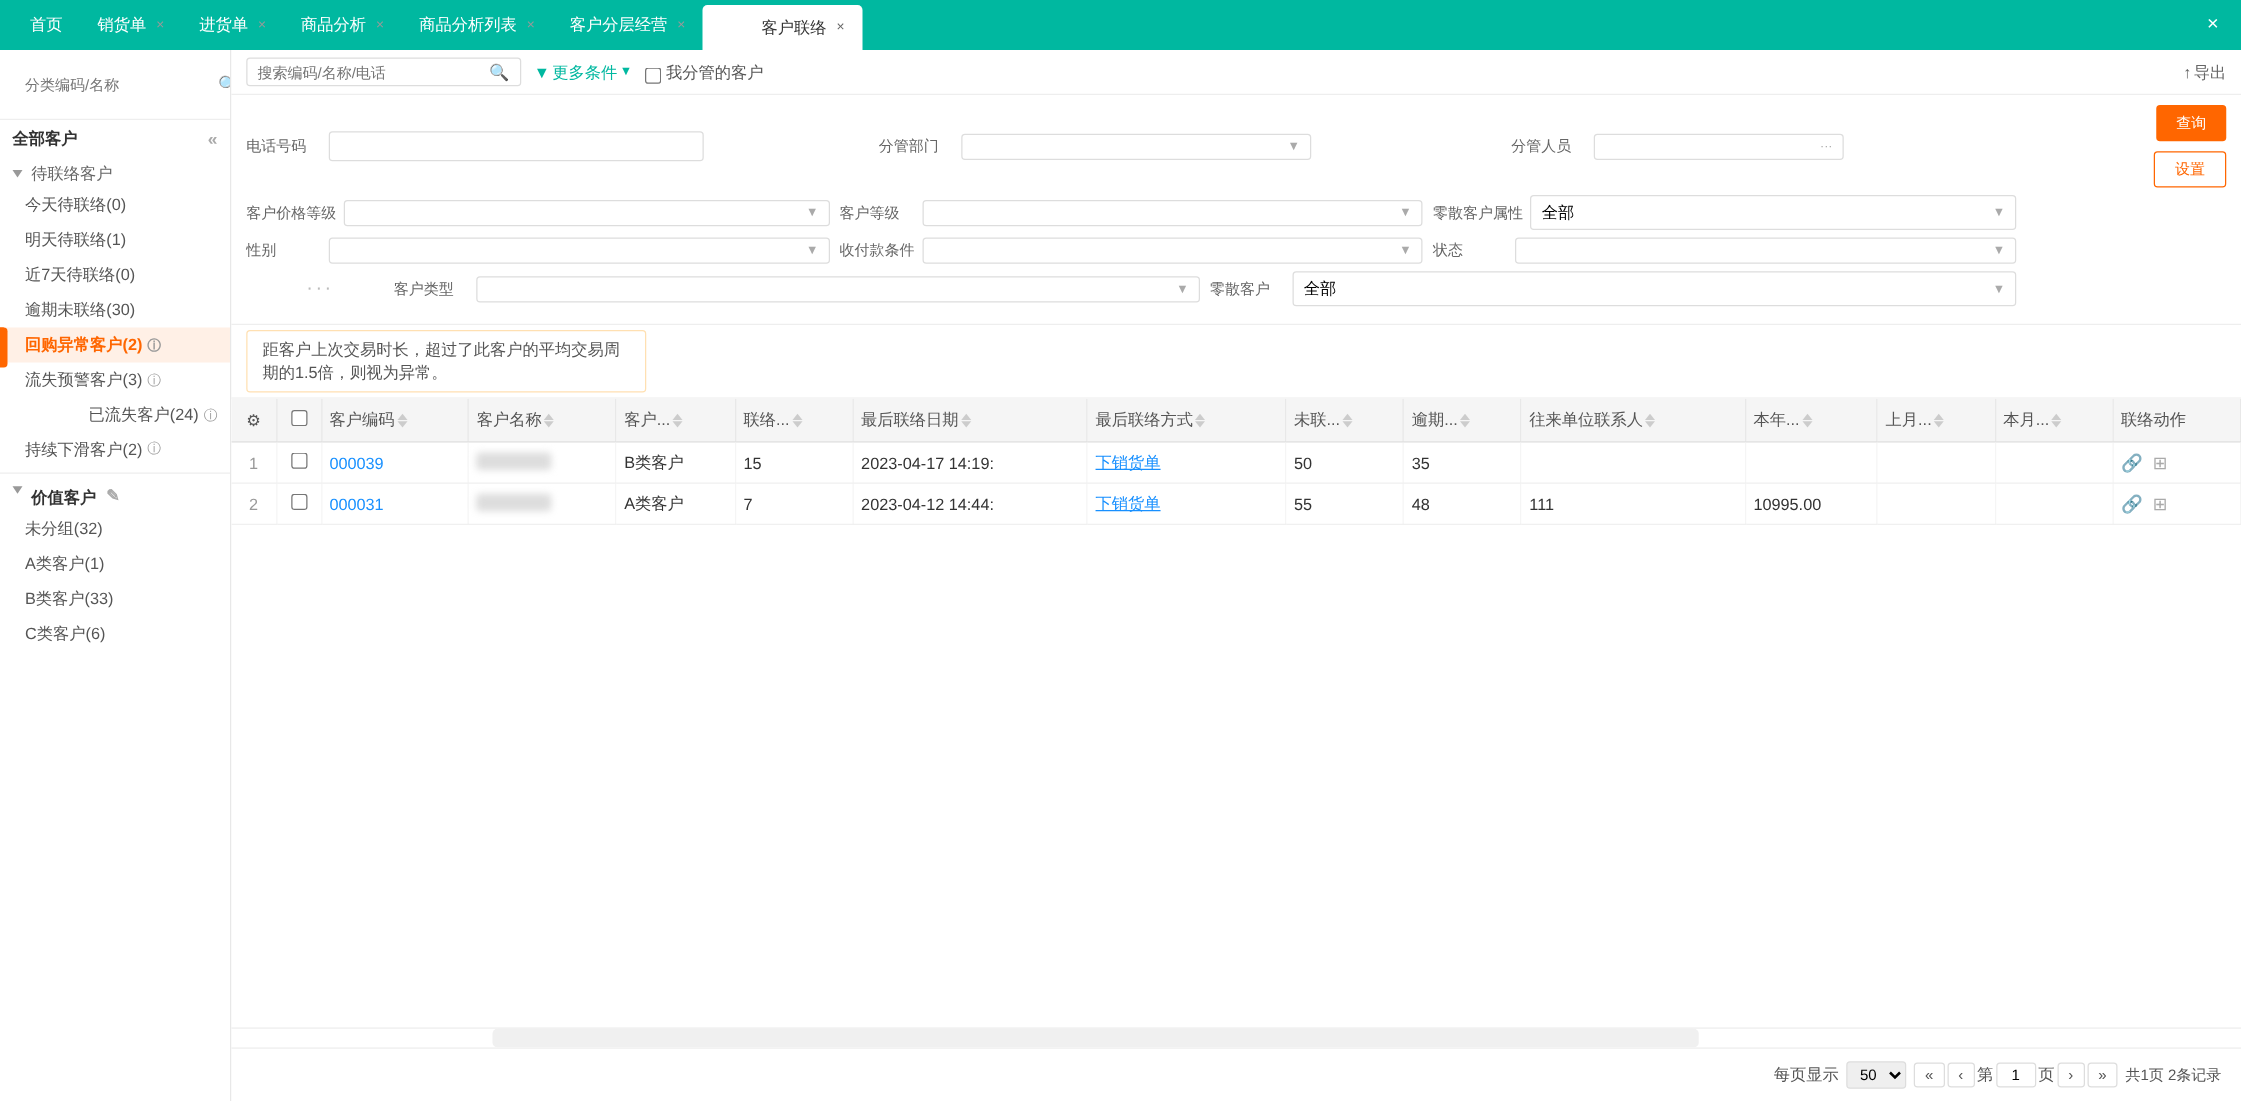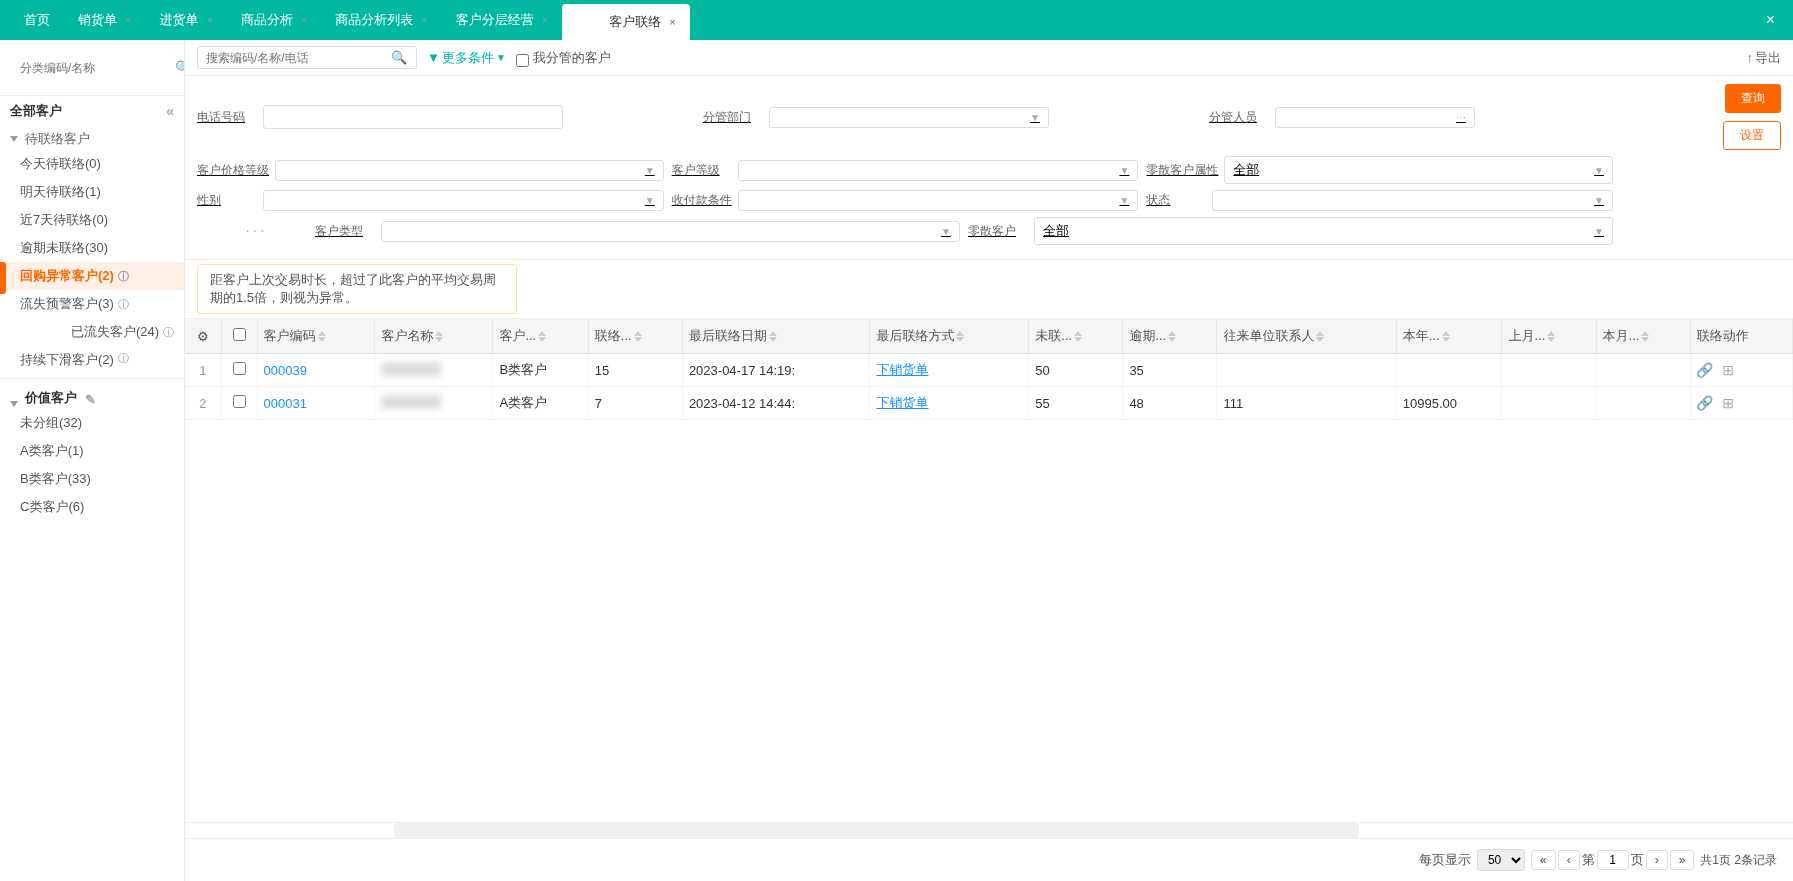--- a/index.html
+++ b/index.html
@@ -26,39 +26,39 @@
     
     .sidebar { width: 185px; background: white; border-right: 1px solid #e8e8e8; display: flex; flex-direction: column; overflow: hidden; flex-shrink: 0; }
     .sidebar-search { display: flex; align-items: center; padding: 20px; border-bottom: 1px solid #eee; }
     .sidebar-search input { flex: 1; border: none; outline: none; font-size: 12px; color: #333; }
     .sidebar-search .search-icon { color: #999; cursor: pointer; }
     .sidebar-header { display: flex; align-items: center; justify-content: space-between; padding: 6px 10px; font-weight: bold; font-size: 13px; color: #333; }
     .sidebar-header .icon-btn { color: #aaa; cursor: pointer; font-size: 14px; }
     .sidebar-group-label { padding: 4px 10px 2px; font-size: 12px; color: #666; display: flex; align-items: center; gap: 4px; cursor: pointer; }
     .sidebar-item { padding: 5px 10px 5px 20px; font-size: 12px; color: #555; cursor: pointer; white-space: nowrap; }
     .sidebar-item.active { background: #fff0e6; color: #ff6600; font-weight: bold; border-left: 3px solid #ff6600; padding-left: 17px; }
-    .sidebar-group-label2 { padding: 6px 10px 2px; font-size: 12px; color: #333; display: flex; align-items: flex-end; gap: 4px; cursor: pointer; font-weight: bold; }
+    .sidebar-group-label2 { padding: 6px 10px 2px; font-size: 12px; color: #333; display: flex; align-items: flex-start; gap: 4px; cursor: pointer; font-weight: bold; }
     .sidebar-divider { height: 1px; background: #eee; margin: 4px 0; }
 
     
     .content-area { flex: 1; display: flex; flex-direction: column; overflow: hidden; }
 
     
     .filter-bar { background: white; border-bottom: 1px solid #eee; padding: 6px 12px; display: flex; align-items: center; gap: 10px; }
     .search-input-wrap { display: flex; align-items: center; border: 1px solid #ddd; border-radius: 3px; padding: 3px 8px; gap: 4px; width: 220px; }
     .search-input-wrap input { border: none; outline: none; font-size: 12px; width: 100%; }
     .more-conditions { color: #00b8a0; cursor: pointer; font-size: 12px; display: flex; align-items: center; gap: 2px; }
     .my-customers { display: flex; align-items: flex-end; gap: 4px; font-size: 12px; color: #555; cursor: pointer; }
     .filter-spacer { flex: 1; }
     .export-btn { color: #666; font-size: 12px; cursor: pointer; display: flex; align-items: center; gap: 2px; }
 
     
     .adv-filter { background: white; border-bottom: 1px solid #eee; padding: 8px 12px; }
     .filter-row { display: flex; align-items: center; margin-bottom: 6px; gap: 8px; }
-    .filter-item { display: flex; align-items: center; gap: 6px; flex: 1; text-decoration: underline; }
+    .filter-item { display: flex; align-items: center; gap: 6px; flex: 1; }
     .filter-label { color: #666; font-size: 12px; white-space: nowrap; min-width: 60px; }
     .filter-input { border: 1px solid #ddd; border-radius: 3px; padding: 4px 8px; font-size: 12px; flex: 1; outline: none; }
     .filter-select { border: 1px solid #ddd; border-radius: 3px; padding: 4px 8px; font-size: 12px; flex: 1; outline: none; display: flex; align-items: center; justify-content: space-between; cursor: pointer; background: white; min-width: 80px; }
     .filter-select .arrow { color: #aaa; font-size: 10px; }
     .btn-query { background: #ff6600; color: white; border: none; border-radius: 3px; padding: 6px 16px; font-size: 12px; cursor: pointer; white-space: nowrap; }
     .btn-settings { background: white; color: #ff6600; border: 1px solid #ff6600; border-radius: 3px; padding: 5px 16px; font-size: 12px; cursor: pointer; white-space: nowrap; margin-top: 4px; }
     .filter-actions { display: flex; flex-direction: column; align-items: flex-end; gap: 4px; padding-left: 8px; }
 
     
     .tooltip-bar { background: #fff; border: 1px solid #ffe0b2; border-radius: 3px; padding: 6px 12px; font-size: 12px; color: #555; margin: 0 0 0 0; max-width: 320px; position: relative; }

